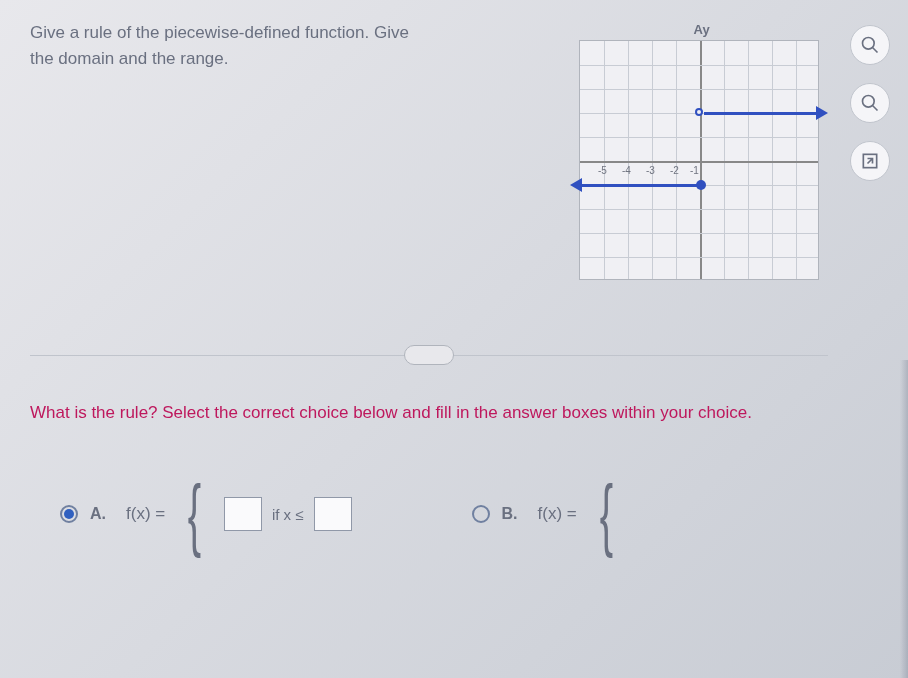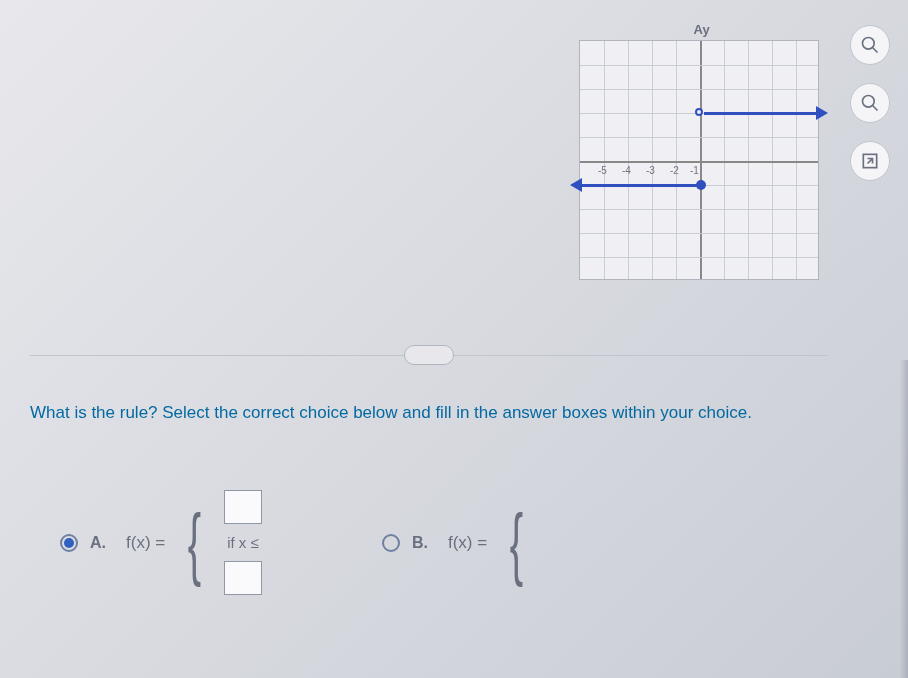--- a/index.html
+++ b/index.html
@@ -123,21 +123,21 @@
     height: 20px;
     background: #e8e8ec;
     border: 1px solid #b0b4bc;
     border-radius: 10px;
   }
   .sub-question {
     position: absolute;
     top: 380px;
     left: 0;
     right: 40px;
-    color: #0369a1;
+    color: #be185d;
     font-size: 17px;
     line-height: 1.5;
   }
   .choices {
     position: absolute;
     top: 470px;
     left: 30px;
     right: 40px;
     display: flex;
     gap: 120px;
@@ -183,21 +183,20 @@
   }
   .cases {
     display: flex;
     flex-direction: column;
     gap: 14px;
   }
   .case-row {
     display: flex;
     align-items: center;
     gap: 10px;
-    flex-direction: column;
   }
   .input-box {
     width: 38px;
     height: 34px;
     background: #fafafc;
     border: 1.5px solid #9098a8;
   }
   .input-box.gray {
     background: #c8ccd4;
     border: 1.5px solid #b0b4bc;
@@ -213,20 +212,24 @@
     top: 360px;
     bottom: 0;
     width: 8px;
     background: linear-gradient(90deg, transparent, rgba(100,110,130,0.3));
   }
 </style>
 </head>
 <body>
 
 <div class="main-area">
+  <div class="question-text">
+    <span>Give a rule of the piecewise-defined function. Give</span><br>
+    <span>the domain and the range.</span>
+  </div>
 
   <div class="graph-container">
     <div class="axis-label-y">Ay</div>
     <div class="graph">
 
       <div class="grid-line-v" style="left:24px"></div>
       <div class="grid-line-v" style="left:48px"></div>
       <div class="grid-line-v" style="left:72px"></div>
       <div class="grid-line-v" style="left:96px"></div>
       <div class="grid-line-v axis" style="left:120px"></div>

